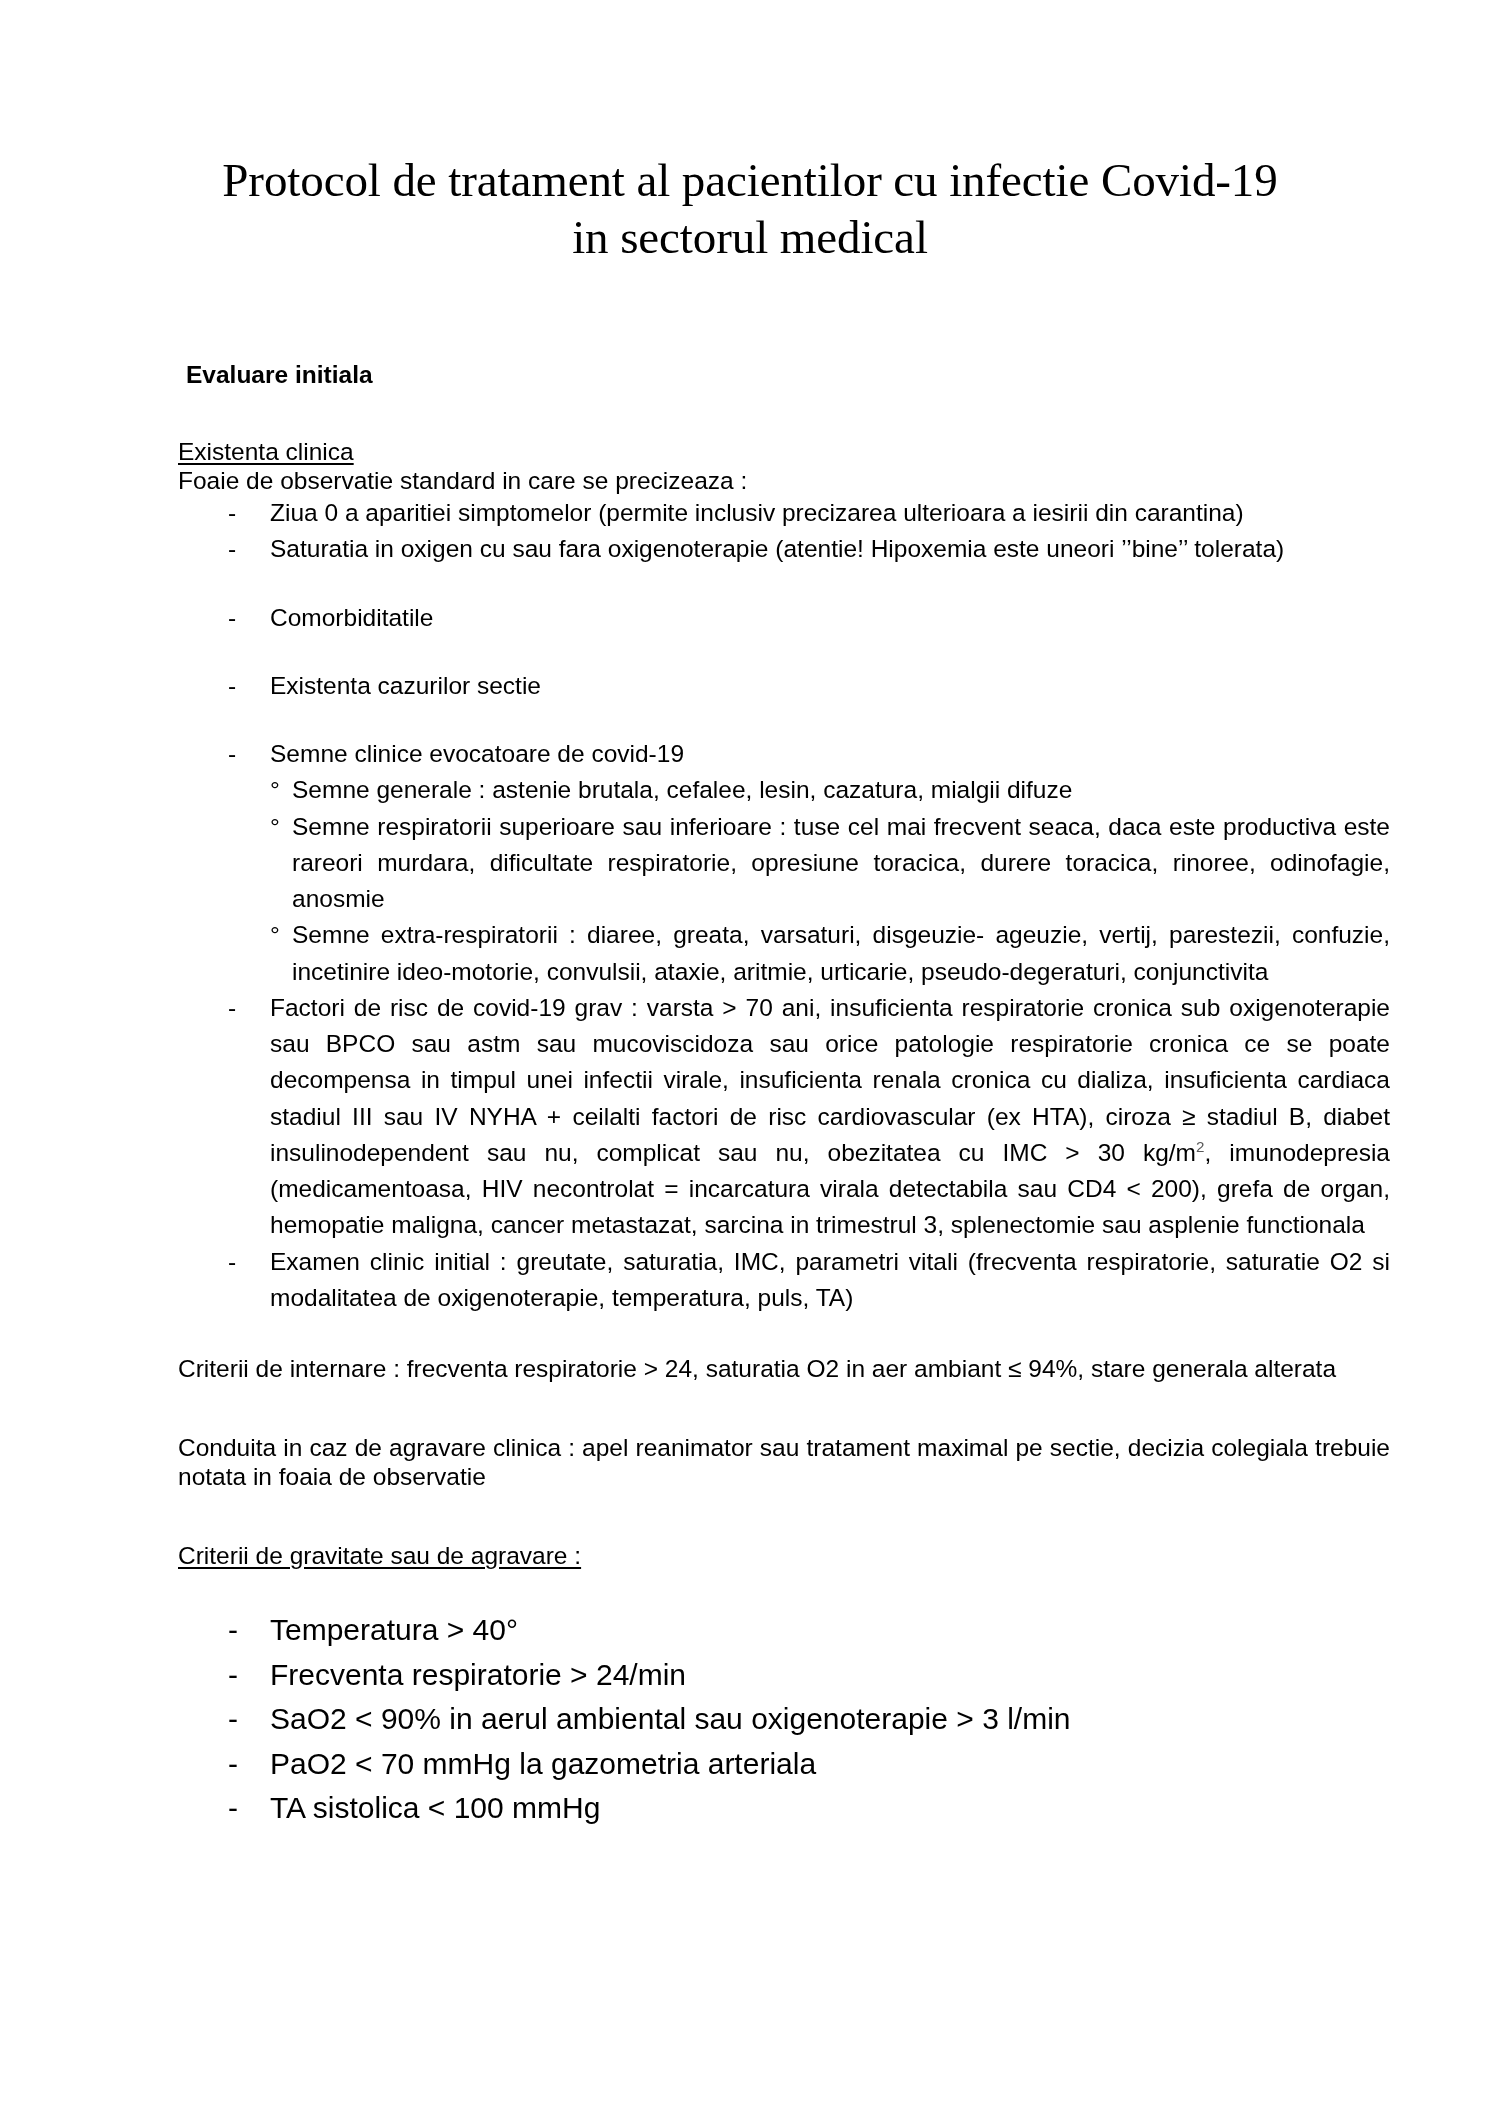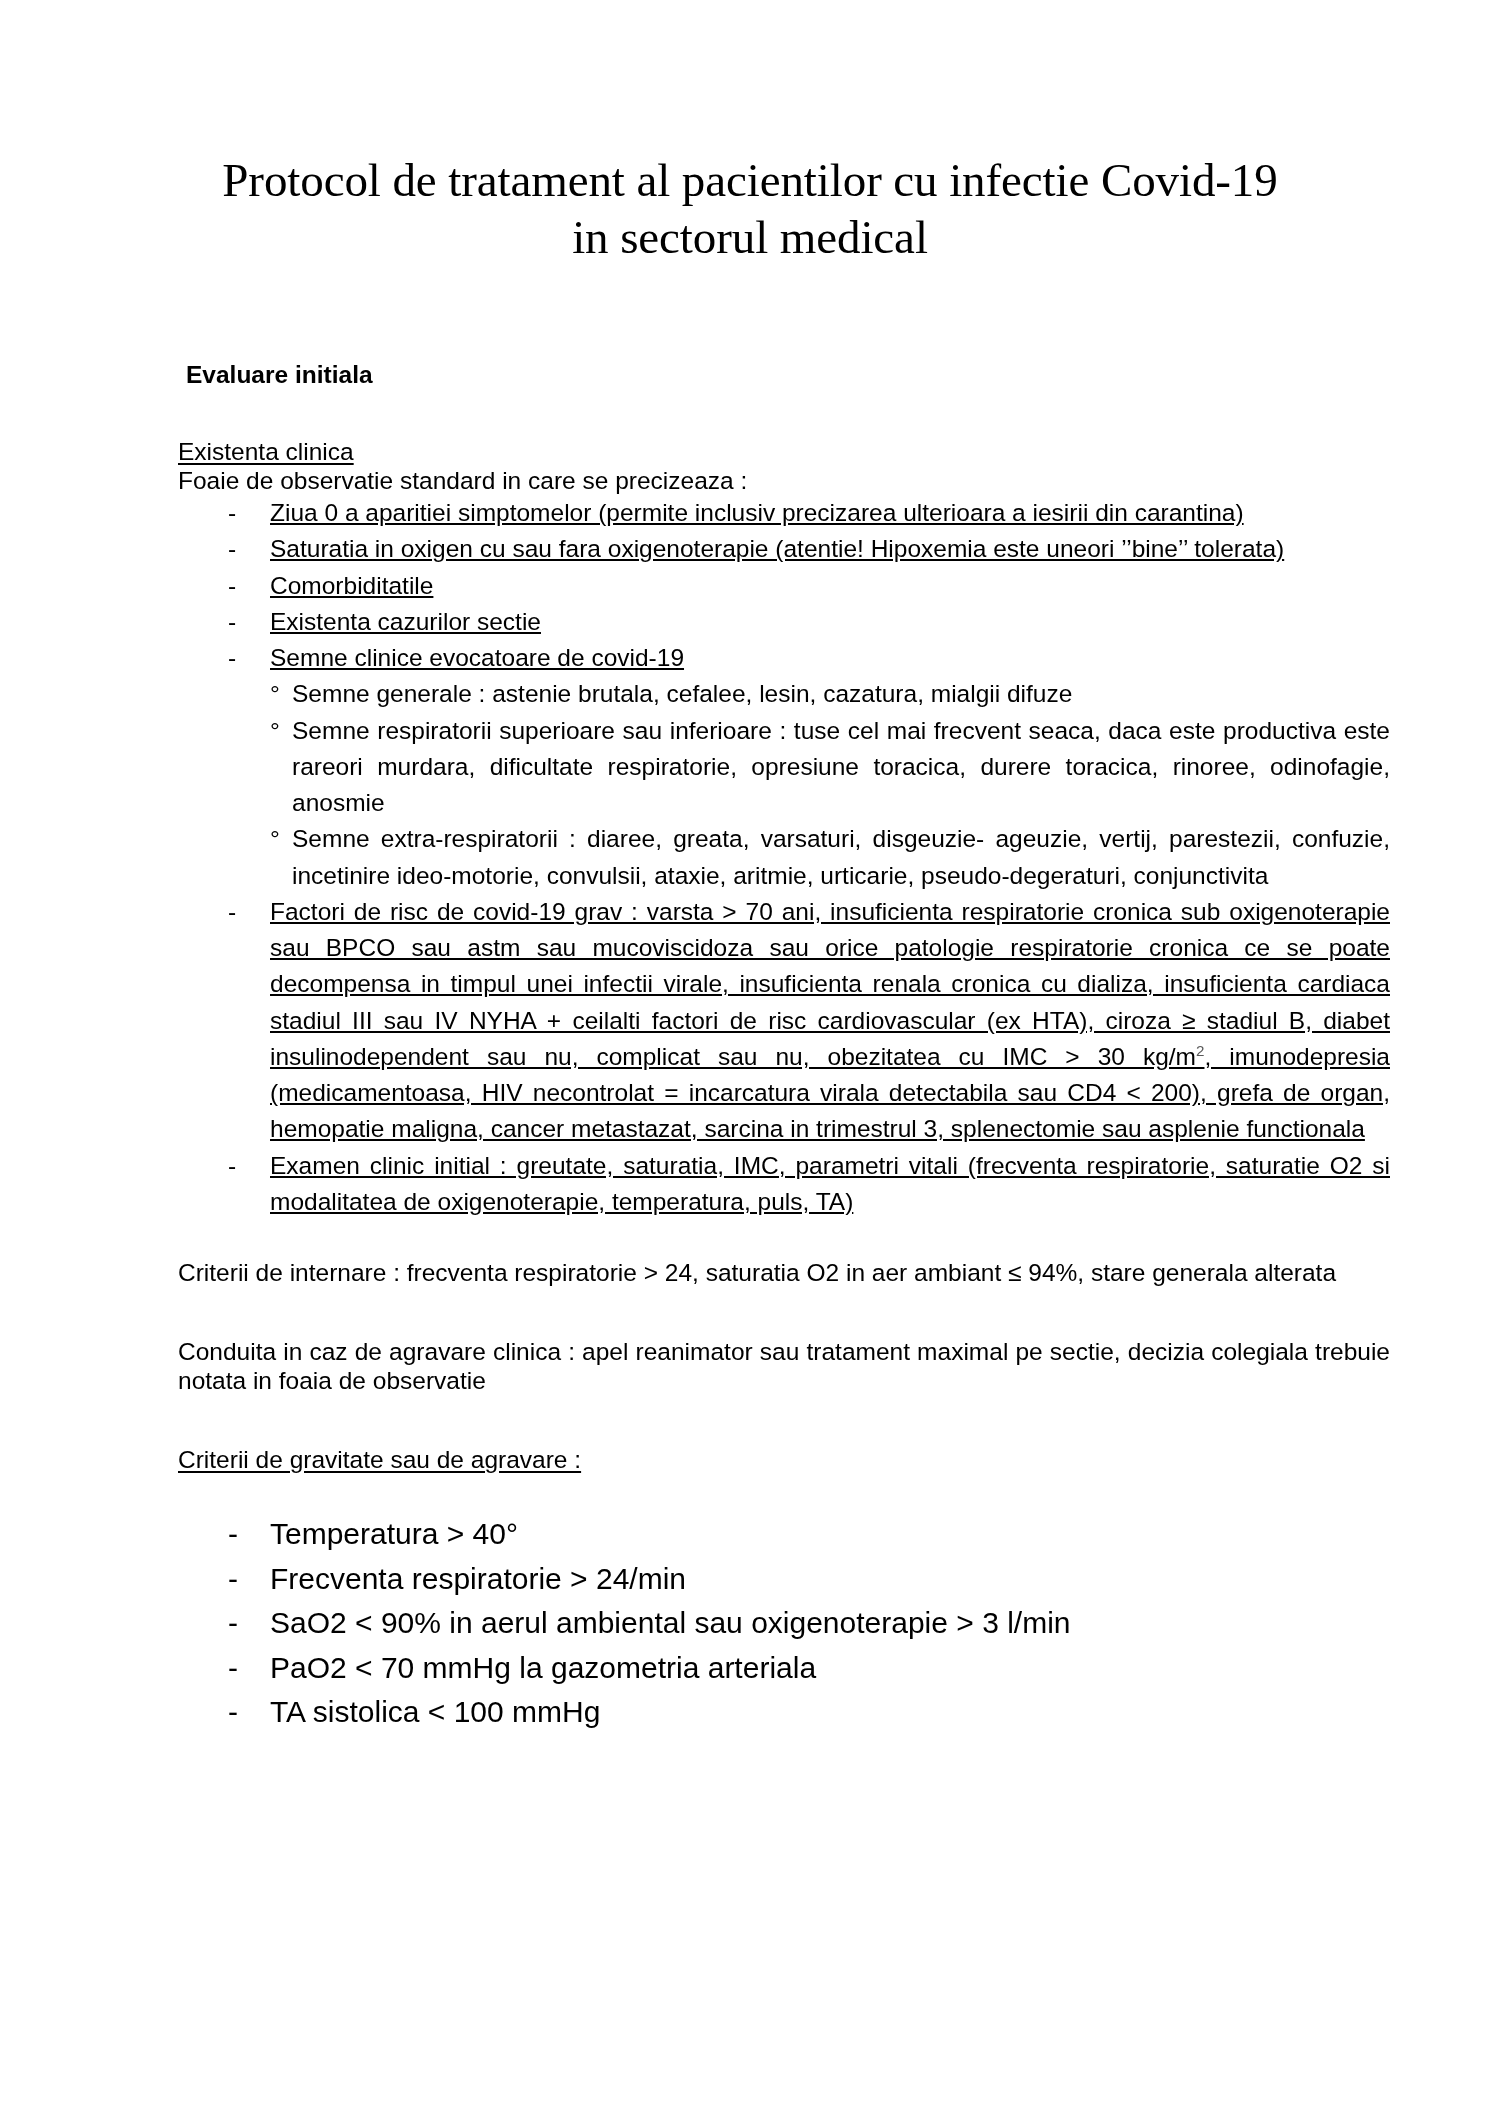--- a/index.html
+++ b/index.html
@@ -71,41 +71,41 @@
   p.para.justified {
     text-align: justify;
     text-justify: inter-word;
   }
 
   
   ul.dash-list {
     list-style: none;
     margin: 0;
     padding: 0;
-    text-decoration: underline;
   }
   ul.dash-list > li {
     position: relative;
     padding-left: 92px;
     font-size: 24.5px;
     line-height: 1.48;
     text-align: justify;
     text-justify: inter-word;
     margin: 0;
   }
   ul.dash-list > li::before {
     content: "-";
     position: absolute;
     left: 50px;
     top: 0;
     font-size: 24.5px;
     line-height: 1.48;
   }
   ul.dash-list > li.nojust {
     text-align: left;
+    margin-top: 32px;
   }
 
   
   ul.deg-list {
     list-style: none;
     margin: 0;
     padding: 0;
   }
   ul.deg-list > li {
     position: relative;

